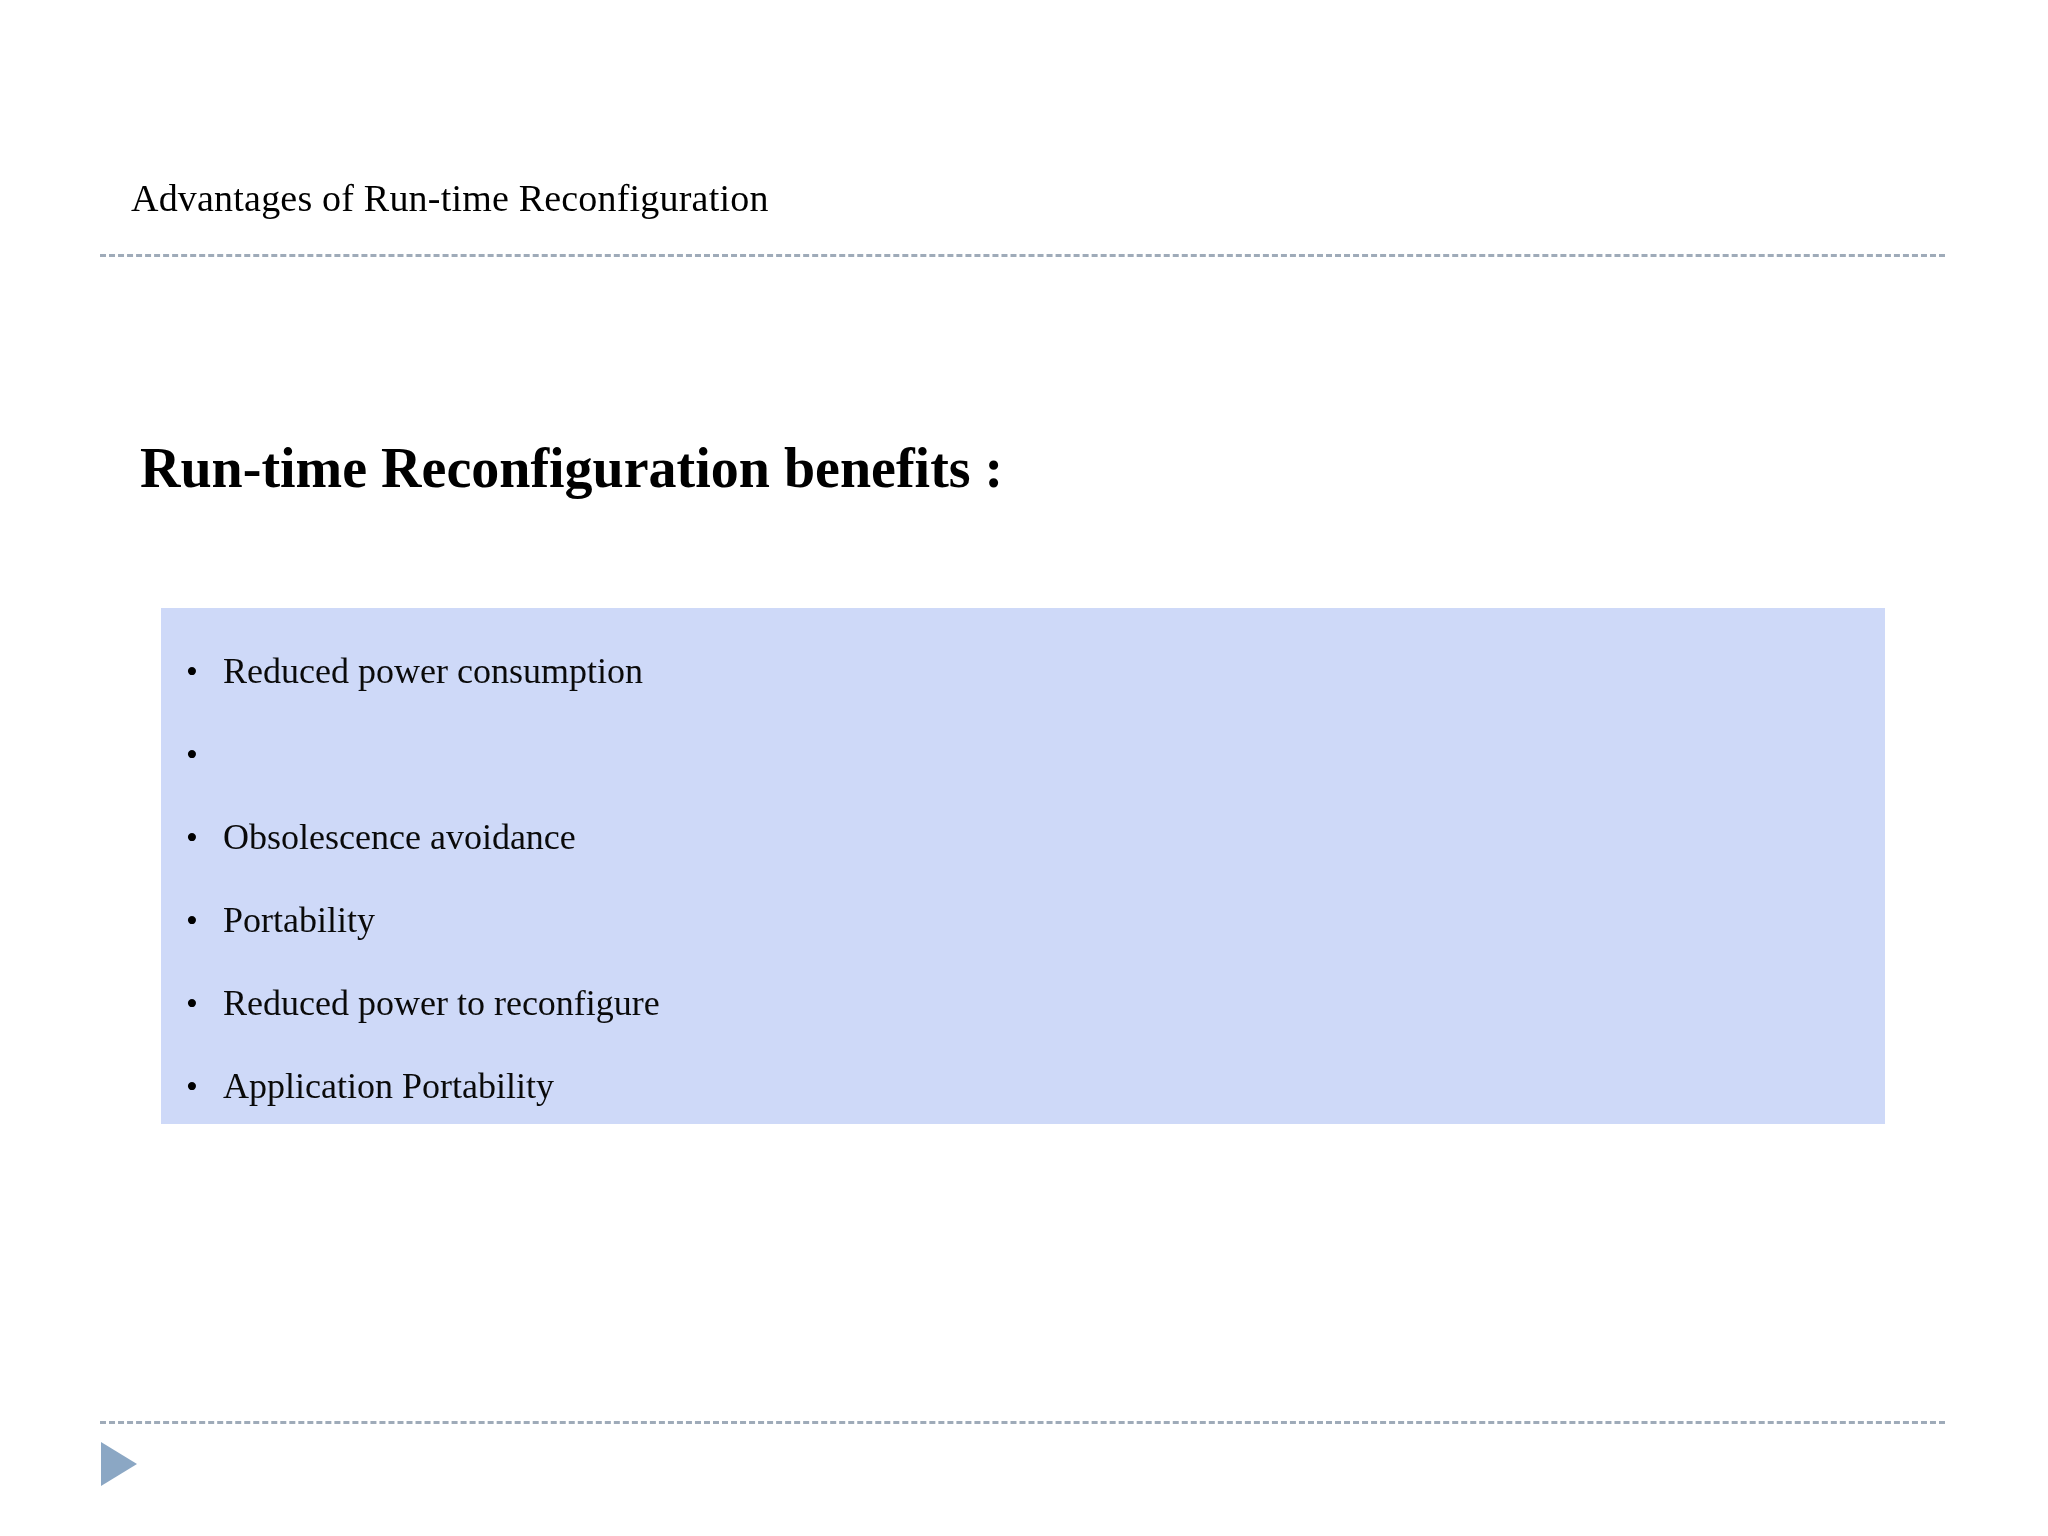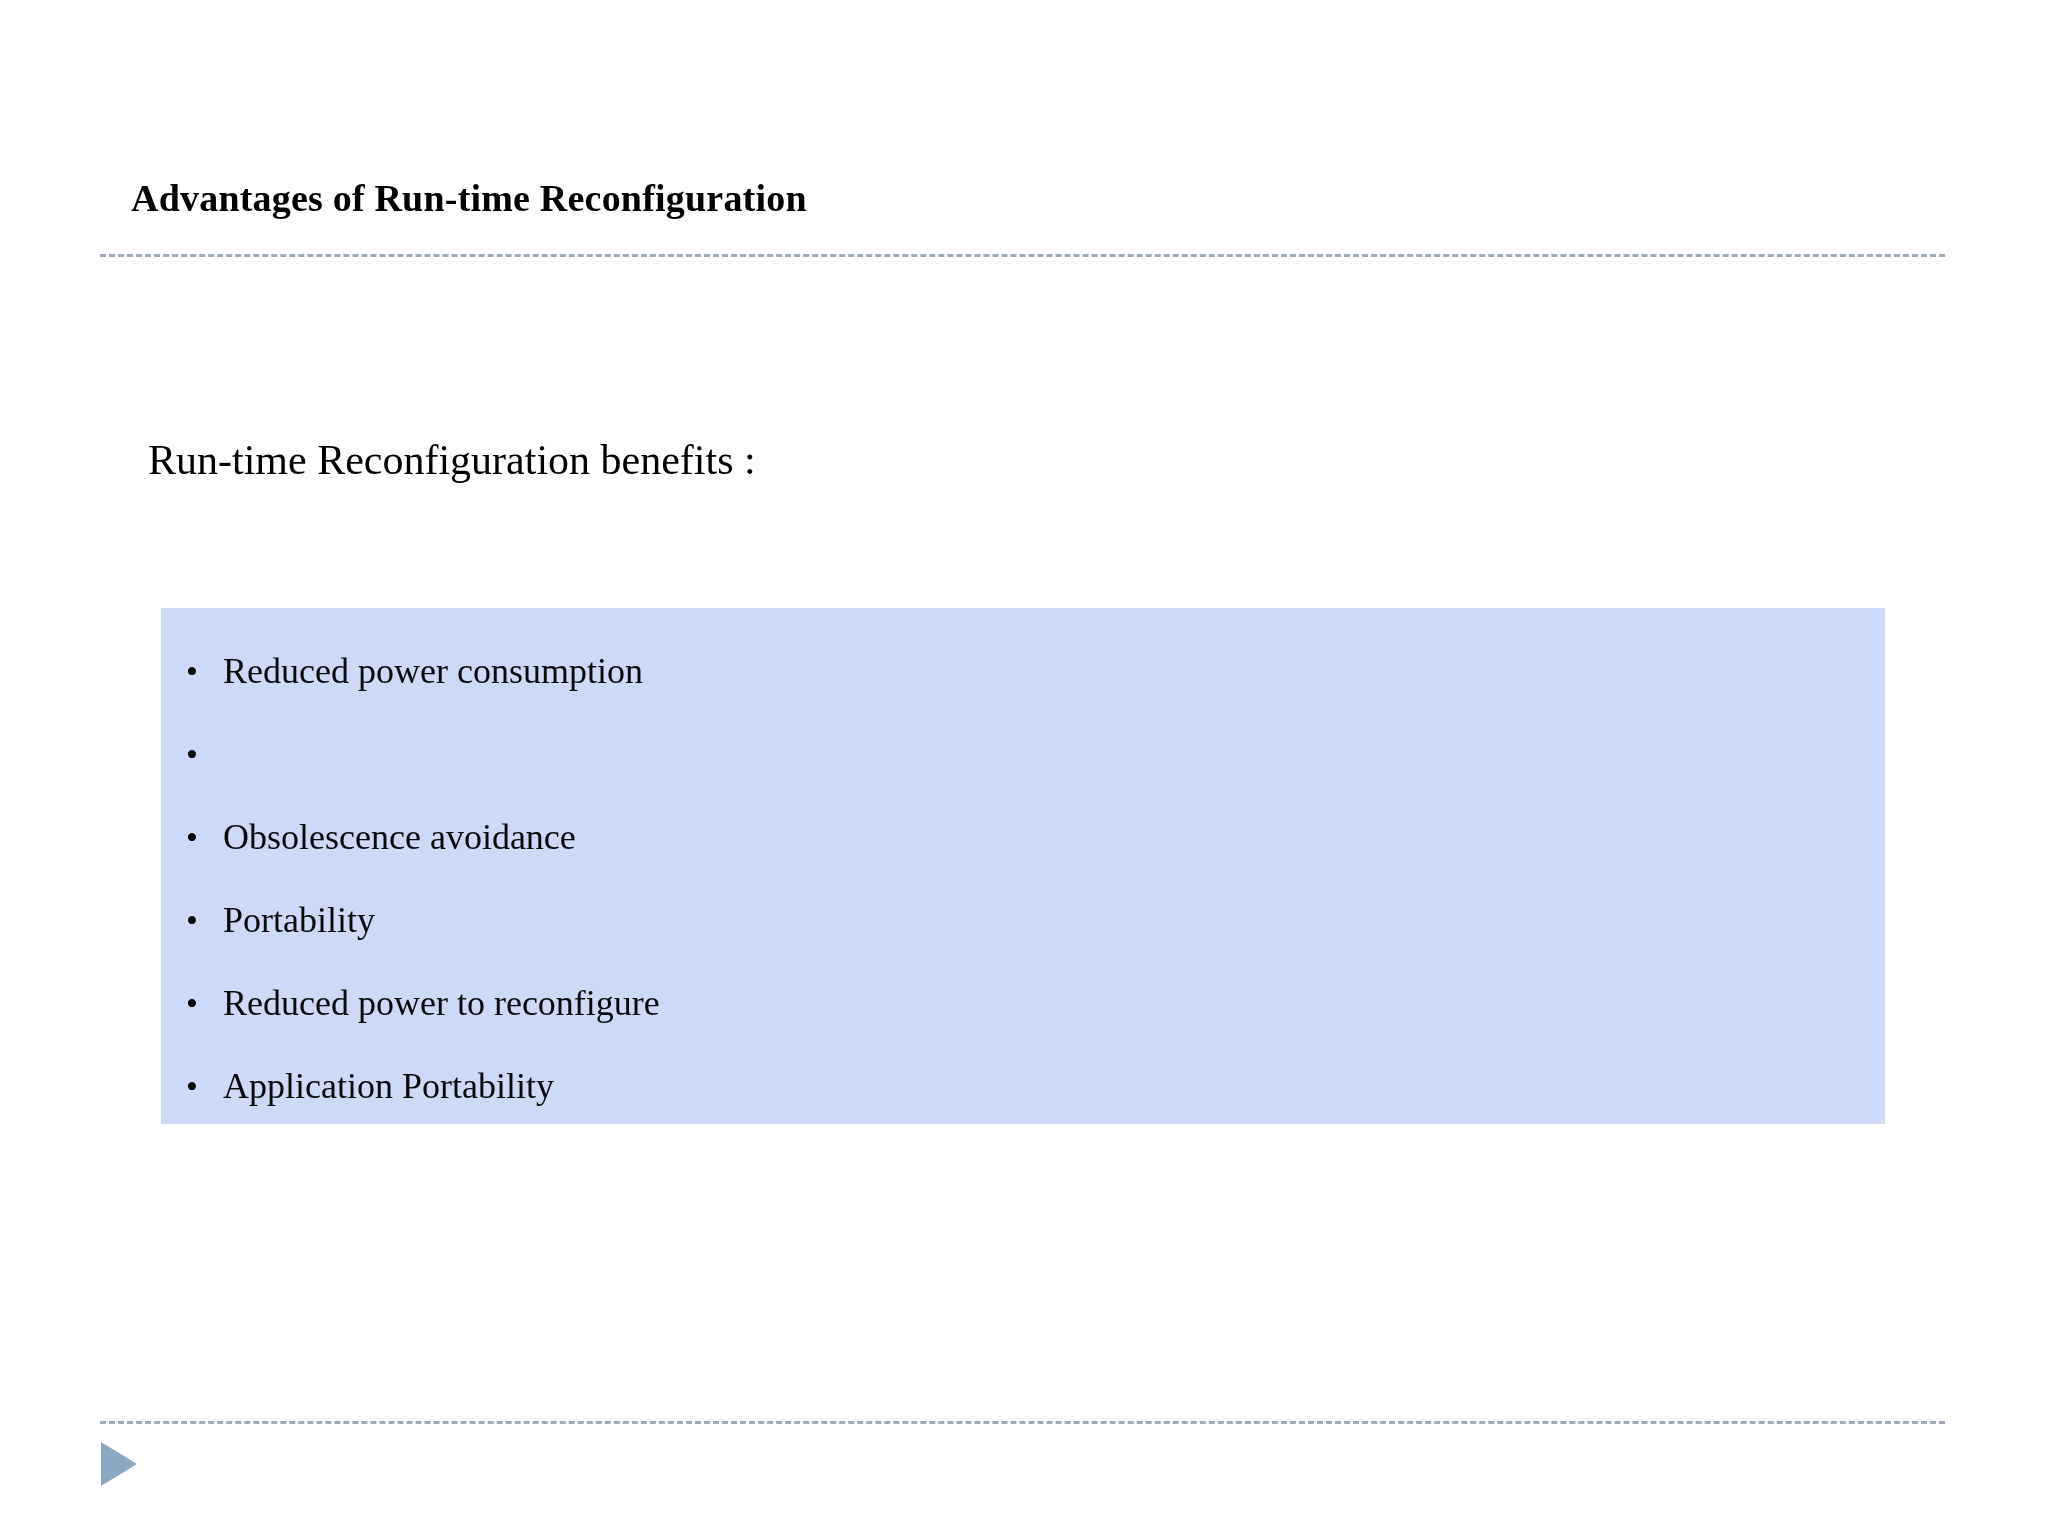--- a/index.html
+++ b/index.html
@@ -21,21 +21,21 @@
     inset: 0;
     background: #ffffff;
   }
 
   
   .slide-title {
     position: absolute;
     left: 131px;
     top: 178px;
     font-size: 38px;
-    font-weight: bold;
+    font-weight: normal;
     letter-spacing: 0.2px;
     line-height: 1.1;
     white-space: nowrap;
     color: #000000;
   }
 
   
   .rule {
     position: absolute;
     height: 0;
@@ -49,24 +49,24 @@
   }
   .rule-bottom {
     left: 100px;
     top: 1421px;
     width: 1845px;
   }
 
   
   .subtitle {
     position: absolute;
-    left: 148px;
+    left: 140px;
     top: 436px;
-    font-size: 42px;
-    font-weight: normal;
+    font-size: 56px;
+    font-weight: bold;
     line-height: 1.15;
     white-space: nowrap;
     color: #000000;
   }
 
   
   .benefits-panel {
     position: absolute;
     left: 161px;
     top: 608px;

